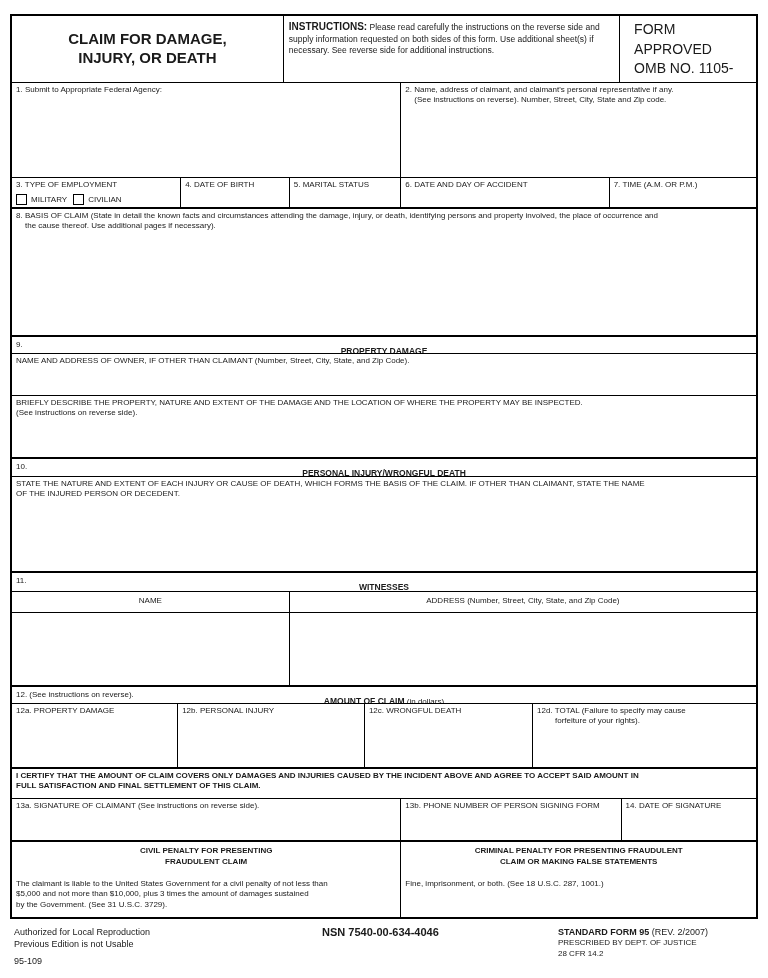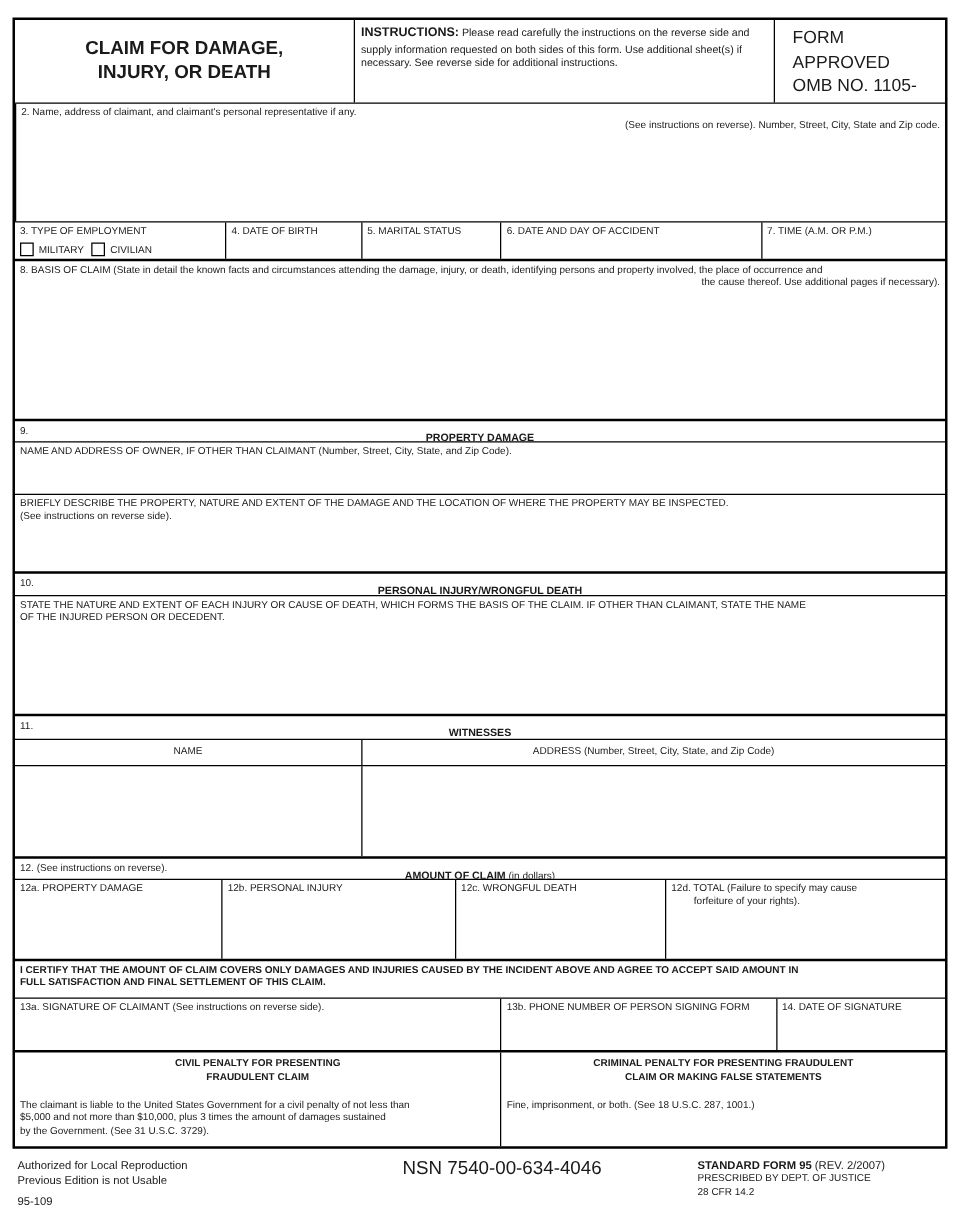--- a/index.html
+++ b/index.html
@@ -15,21 +15,21 @@
     width: 748px;
     border: 2px solid #000;
     background: #fff;
   }
   .row { display: flex; border-top: 1px solid #000; }
   .row.first { border-top: none; }
   .row.heavy { border-top: 2px solid #000; }
   .cell { border-left: 1px solid #000; padding: 2px 4px; overflow: hidden; }
   .cell.firstcol { border-left: none; }
   .lbl { font-size: 8px; line-height: 1.3; }
-  .indent { padding-left: 9px; text-align: right; }
+  .indent { padding-left: 9px; }
 
   
   .hdr-title {
     display: flex; flex-direction: column; justify-content: center;
     text-align: center; font-weight: bold; font-size: 15px; line-height: 1.25;
   }
   .hdr-instructions { font-size: 8.5px; line-height: 1.35; padding: 4px 5px; }
   .hdr-approved { font-size: 14px; line-height: 1.4; padding: 4px 14px; }
 
   
@@ -50,21 +50,21 @@
 
   .bold { font-weight: bold; }
 
   .penalty-title { text-align: center; font-weight: bold; font-size: 8px; line-height: 1.35; padding-top: 2px; }
   .penalty-body { font-size: 8px; line-height: 1.35; margin-top: 11px; }
 
   
   .footer { position: relative; width: 748px; margin-left: 10px; margin-top: 7px; height: 52px; }
   .footer .left { position: absolute; left: 4px; top: 0; font-size: 9px; line-height: 1.35; }
   .footer .left .tail { margin-top: 5px; }
-  .footer .center { position: absolute; left: 312px; top: 0; font-size: 15px; font-weight: normal; }
+  .footer .center { position: absolute; left: 312px; top: 0; font-size: 11px; font-weight: bold; }
   .footer .right { position: absolute; left: 548px; top: 0; font-size: 8px; line-height: 1.35; }
   .footer .right .line1 { font-size: 9px; }
 </style>
 </head>
 <body>
 
 <div class="form">
 
   <div class="row first" style="height:66px">
     <div class="cell firstcol hdr-title" style="flex:0 0 36.4%">
@@ -74,20 +74,23 @@
     <div class="cell hdr-instructions" style="flex:0 0 45.2%">
       <span class="bold" style="font-size:10px">INSTRUCTIONS:</span><span> Please read carefully the instructions on the reverse side and supply information requested on both sides of this form. Use additional sheet(s) if necessary. See reverse side for additional instructions.</span>
     </div>
     <div class="cell hdr-approved" style="flex:1">
       <div>FORM APPROVED</div>
       <div>OMB NO. 1105-0008</div>
     </div>
   </div>
 
   <div class="row" style="height:95px">
+    <div class="cell firstcol" style="flex:0 0 52.2%">
+      <div class="lbl">1. Submit to Appropriate Federal Agency:</div>
+    </div>
     <div class="cell" style="flex:1">
       <div class="lbl">2. Name, address of claimant, and claimant's personal representative if any.</div>
       <div class="lbl indent">(See instructions on reverse). Number, Street, City, State and Zip code.</div>
     </div>
   </div>
 
   <div class="row" style="height:30px">
     <div class="cell firstcol" style="flex:0 0 22.6%">
       <div class="lbl">3. TYPE OF EMPLOYMENT</div>
       <div class="cb-row">

